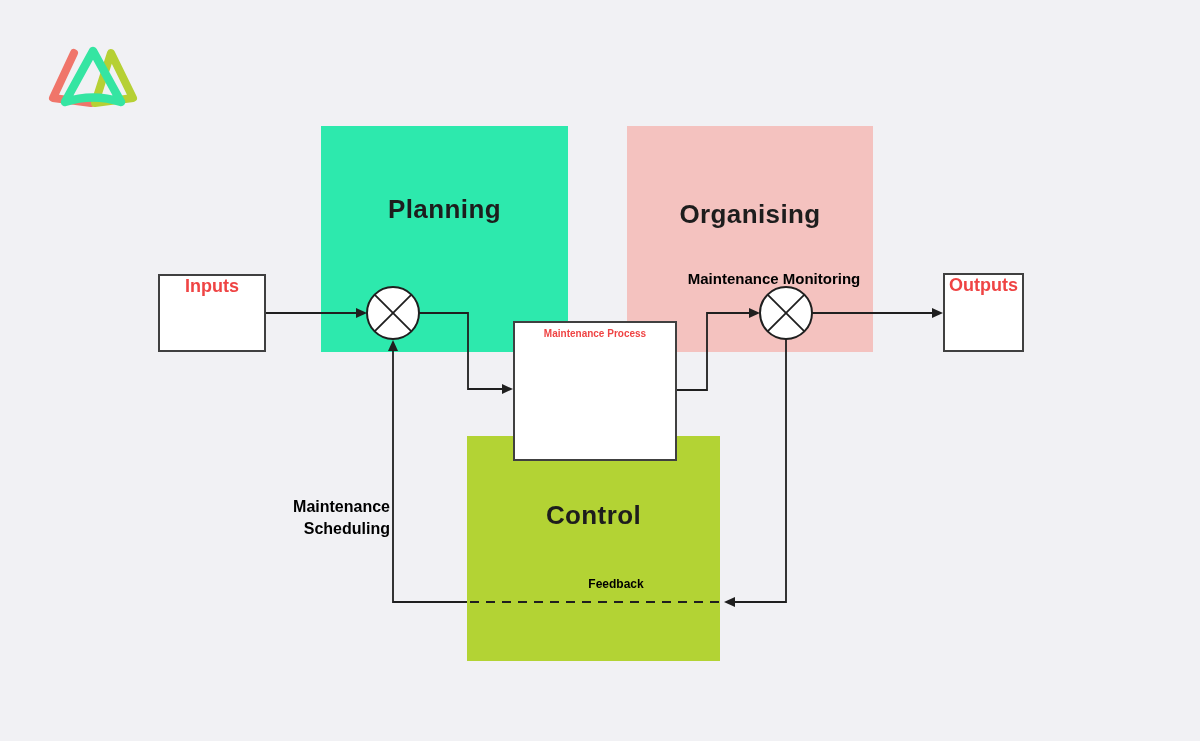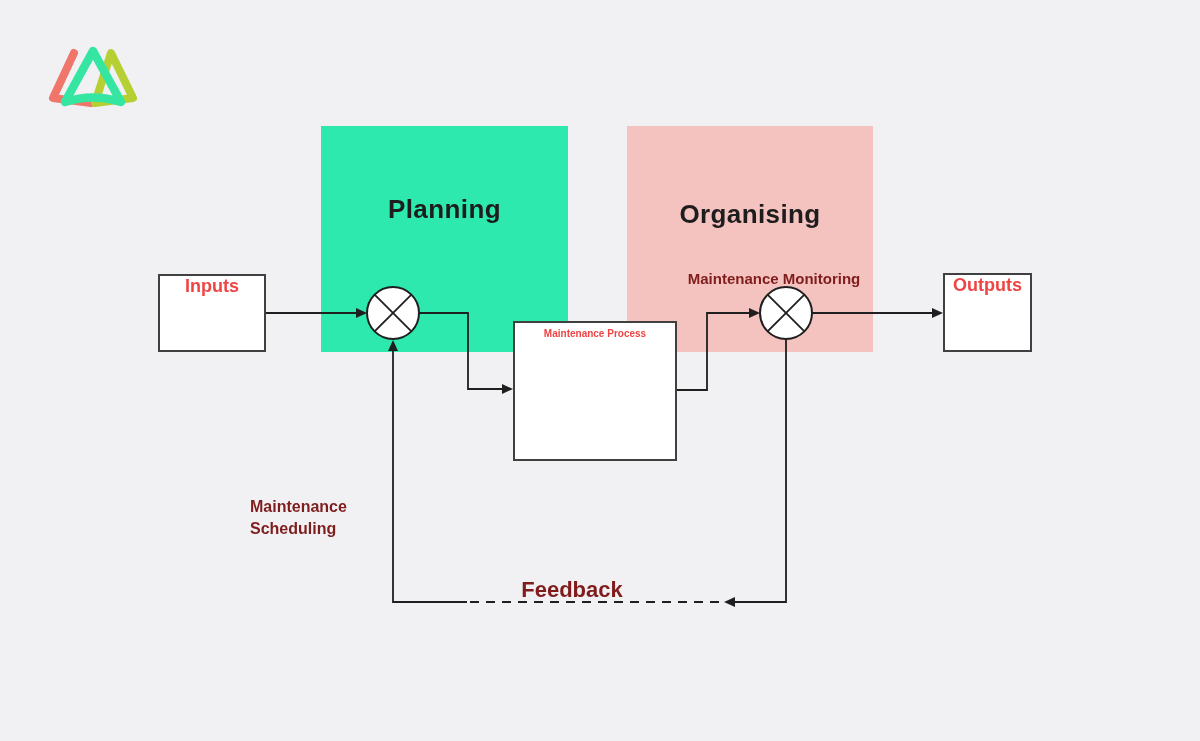--- a/index.html
+++ b/index.html
@@ -41,23 +41,23 @@
     justify-content: center;
     text-align: center;
     color: #ef4444;
     font-weight: 600;
     box-sizing: border-box;
   }
   
   .float-label {
     position: absolute;
     z-index: 3;
-    color: #7f1d1d;
+    color: #000000;
     font-weight: 600;
-    text-align: left;
+    text-align: right;
     white-space: nowrap;
   }
   .float-label.wrap { white-space: normal; margin-top: 48px; }
   
   #connectors {
     position: absolute;
     left: 0; top: 0;
     z-index: 2;
     pointer-events: none;
   }
@@ -80,20 +80,23 @@
   </svg>
 
   <div class="stage-box" style="left: 321px; top: 126px; width: 247px; height: 226px; background-color: rgb(45, 233, 173);">
     <div class="stage-label" style="top:66px;">Planning</div>
   </div>
 
   <div class="stage-box" style="left: 627px; top: 126px; width: 246px; height: 226px; background-color: rgb(244, 194, 191);">
     <div class="stage-label" style="top:71px;">Organising</div>
   </div>
 
+  <div class="stage-box" style="left: 467px; top: 436px; width: 253px; height: 225px; background-color: rgb(179, 211, 52);">
+    <div class="stage-label" style="top:62px;">Control</div>
+  </div>
 
   <svg id="connectors" width="1200" height="741" viewBox="0 0 1200 741">
     <g stroke="#1f1f1f" stroke-width="1.8" fill="none">
 
       <line x1="266" y1="313" x2="357" y2="313"></line>
 
       <polyline points="419,313 468,313 468,389 503,389"></polyline>
 
       <polyline points="677,390 707,390 707,313 750,313"></polyline>
 
@@ -124,27 +127,27 @@
       <circle cx="786" cy="313" r="26" fill="#ffffff" stroke="#1f1f1f" stroke-width="2"></circle>
       <line x1="767.6" y1="294.6" x2="804.4" y2="331.4" stroke="#1f1f1f" stroke-width="1.8"></line>
       <line x1="804.4" y1="294.6" x2="767.6" y2="331.4" stroke="#1f1f1f" stroke-width="1.8"></line>
     </g>
   </svg>
 
   <div class="node-box" style="left:158px; top:274px; width:108px; height:78px; font-size:18px;">
     <span>Inputs</span>
   </div>
 
-  <div class="node-box" style="left:943px; top:273px; width:89px; height:79px; font-size:18px;">
+  <div class="node-box" style="left:943px; top:273px; width:81px; height:79px; font-size:18px;">
     <span>Outputs</span>
   </div>
 
   <div class="node-box" style="left:513px; top:321px; width:164px; height:140px; font-size:10px; line-height:21px;">
     <span style="display:block; width:110px;">Maintenance Process</span>
   </div>
 
   <div class="float-label" style="left:774px; top:270px; transform:translateX(-50%); font-size:15px;">Maintenance Monitoring</div>
 
   <div class="float-label wrap" style="left:320px; top:448px; transform:translateX(-50%); width:140px; font-size:16px; line-height:22px;">Maintenance Scheduling</div>
 
-  <div class="float-label" style="left:572px; top:577px; transform:translateX(-50%); font-size:22px;">Feedback</div>
+  <div class="float-label" style="left:616px; top:577px; transform:translateX(-50%); font-size:12px;">Feedback</div>
 
 </div>
 
 </body></html>

